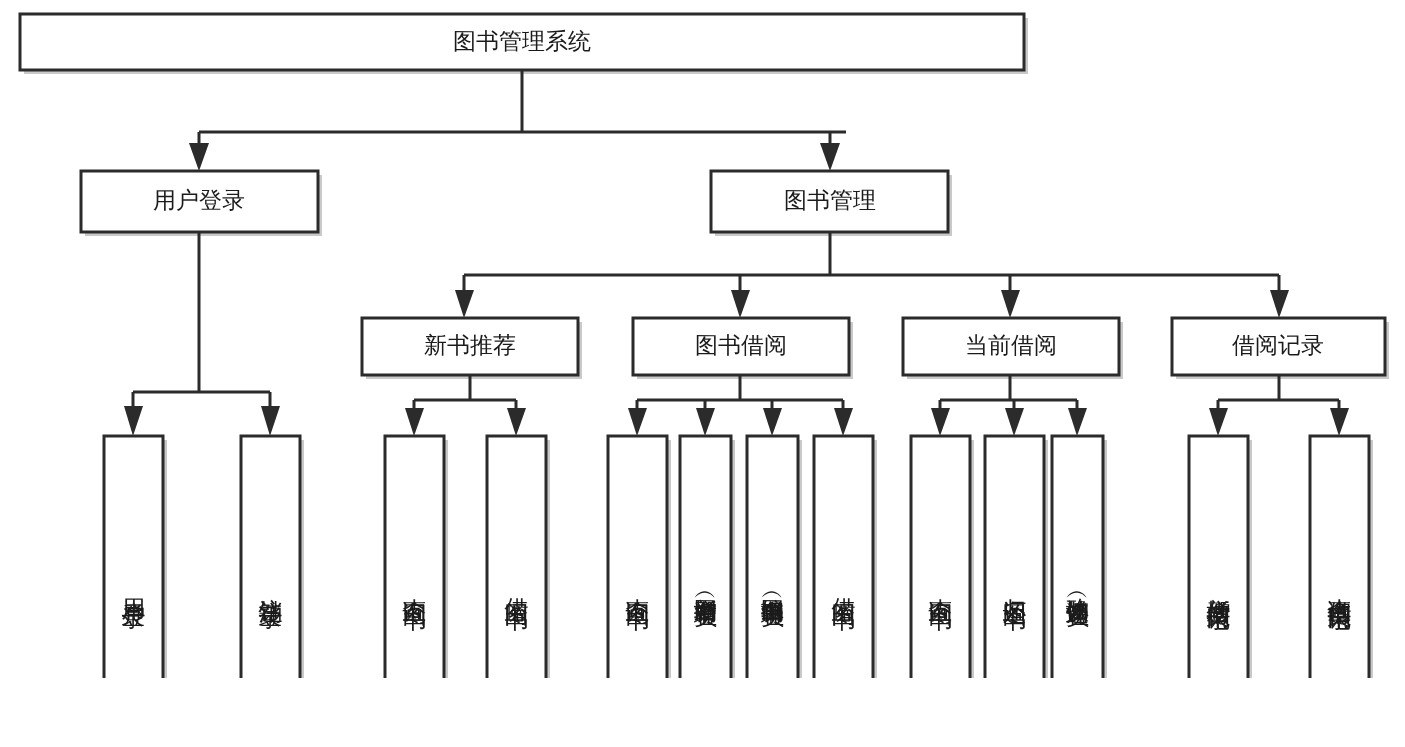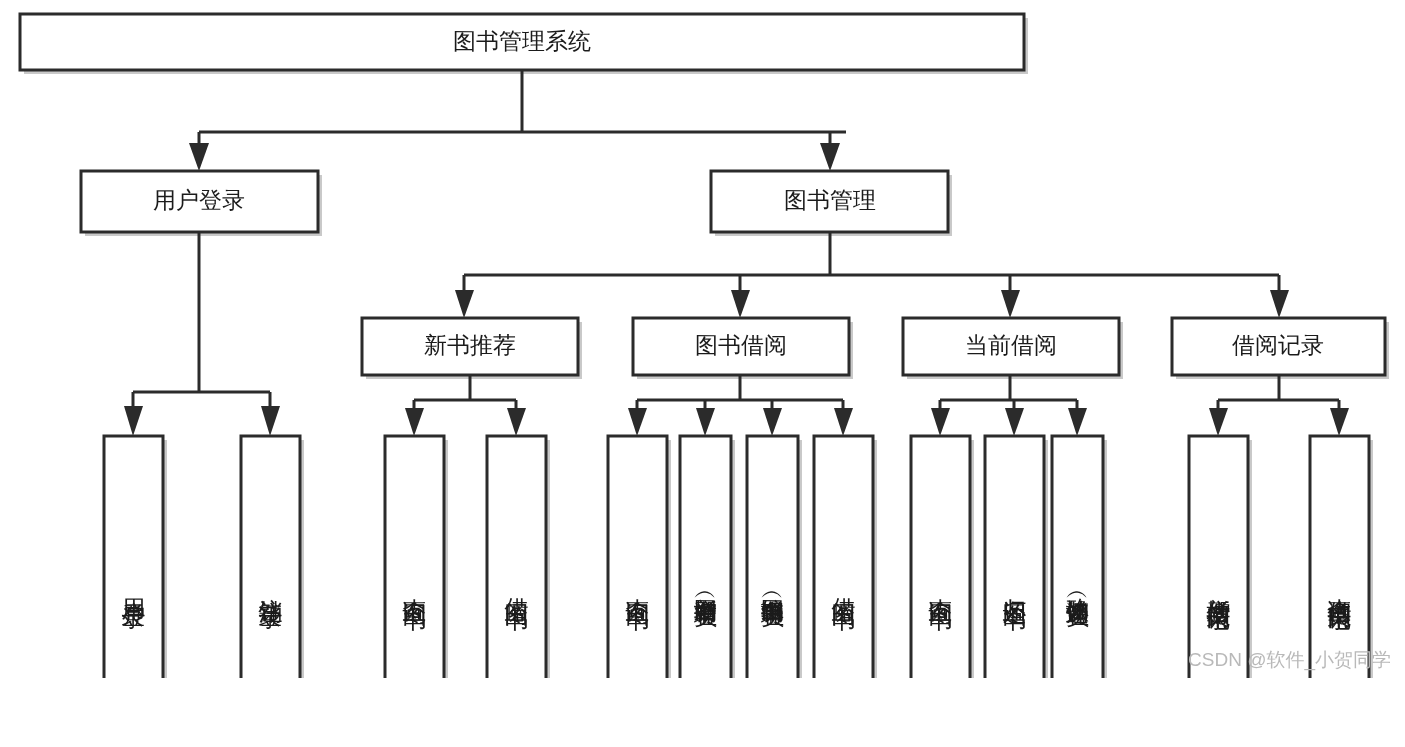--- a/index.html
+++ b/index.html
@@ -208,15 +208,14 @@
   <div class="leaf-label" style="left:608px; top:436px; width:59px; height:297px;">查询图书</div>
   <div class="leaf-label" style="left:680px; top:436px; width:51px; height:297px; font-size:23px; letter-spacing:1px;">新增图书（管理员）</div>
   <div class="leaf-label" style="left:747px; top:436px; width:51px; height:297px; font-size:23px; letter-spacing:1px;">编辑图书（管理员）</div>
   <div class="leaf-label" style="left:814px; top:436px; width:59px; height:297px;">借阅图书</div>
   <div class="leaf-label" style="left:911px; top:436px; width:59px; height:297px;">查询图书</div>
   <div class="leaf-label" style="left:985px; top:436px; width:59px; height:297px;">归还图书</div>
   <div class="leaf-label" style="left:1052px; top:436px; width:51px; height:297px; font-size:23px; letter-spacing:1px;">确认归还（管理员）</div>
   <div class="leaf-label" style="left:1189px; top:436px; width:59px; height:297px; letter-spacing:2px;">新增借阅记录</div>
   <div class="leaf-label" style="left:1310px; top:436px; width:59px; height:297px; letter-spacing:2px;">查询借阅记录</div>
 
-  <div class="watermark">CSDN @软件_小贺同学</div>
 
 </div>
 
 </body></html>

